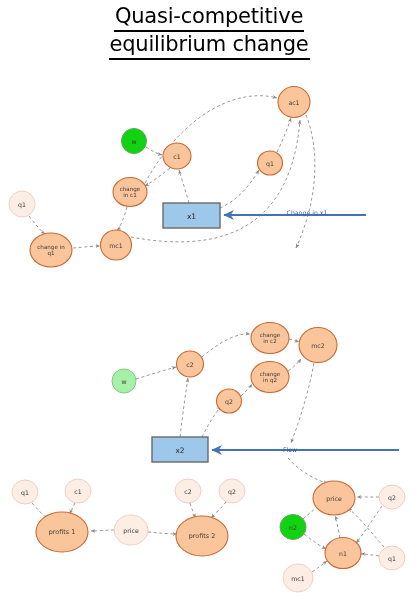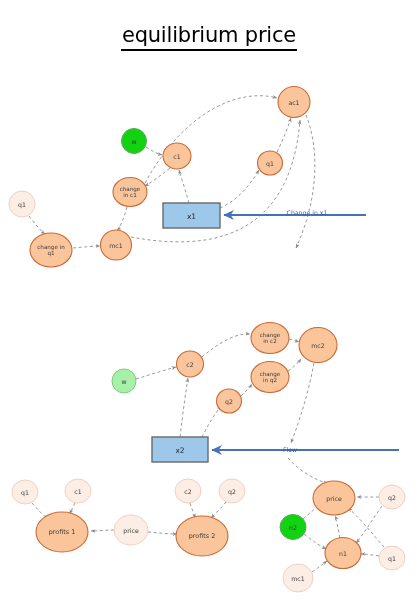--- a/index.html
+++ b/index.html
@@ -15,22 +15,22 @@
      text-anchor:middle;dominant-baseline:central;}
   .edgelabel{font-family:"DejaVu Sans", sans-serif;fill:#3b5ea8;
      text-anchor:middle;dominant-baseline:central;font-size:6.2px;}
   .boxlabel{font-family:"DejaVu Sans", sans-serif;fill:#2a2a2a;
      text-anchor:middle;dominant-baseline:central;font-size:7.5px;}
 </style>
 </head>
 <body>
 
 <div class="title-wrap">
-  <br>
-  <div class="title-line">equilibrium price</div>
+  <div class="title-line">Quasi-competitive</div><br>
+  <div class="title-line">equilibrium change</div>
 </div>
 
 <svg id="canvas" viewBox="0 0 418 600">
   <defs>
     <marker id="ah" viewBox="0 0 10 10" refX="8.5" refY="5" markerWidth="5.2" markerHeight="5.2" orient="auto-start-reverse">
       <path d="M 0 1.4 L 9 5 L 0 8.6 L 2.4 5 Z" fill="#8a8a8a"></path>
     </marker>
     <marker id="ahblue" viewBox="0 0 10 10" refX="8.6" refY="5" markerWidth="5.4" markerHeight="5.4" orient="auto-start-reverse">
       <path d="M 0 0.6 L 9.2 5 L 0 9.4 L 3 5 Z" fill="#4472b8"></path>
     </marker>

